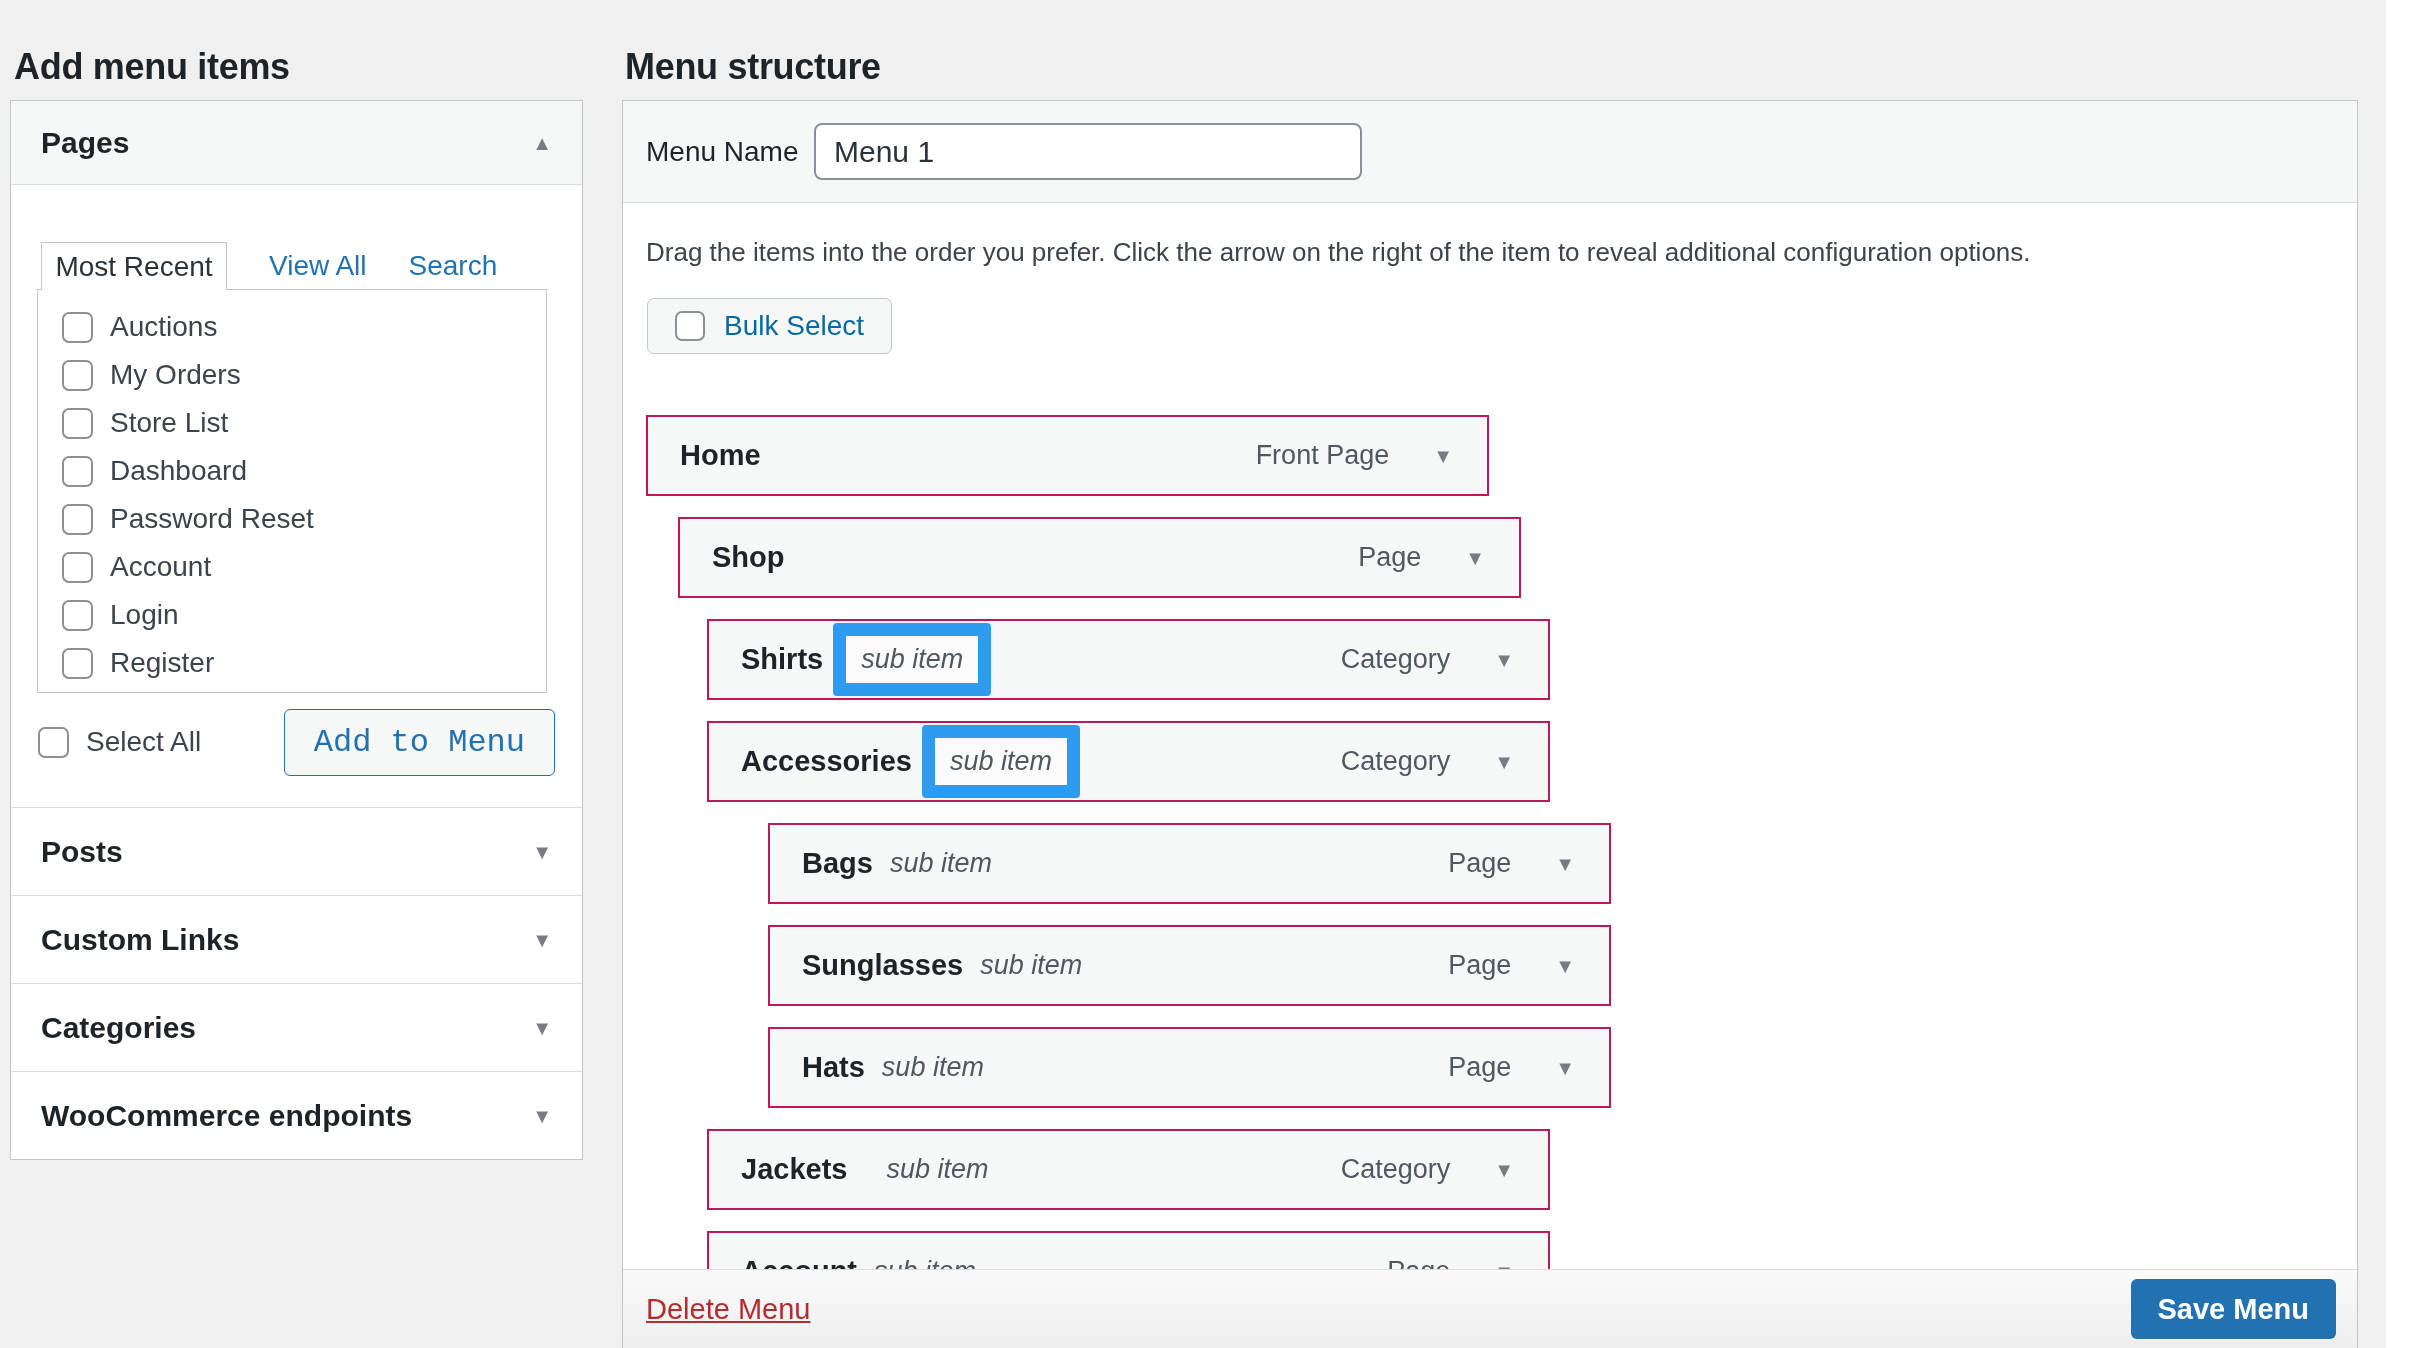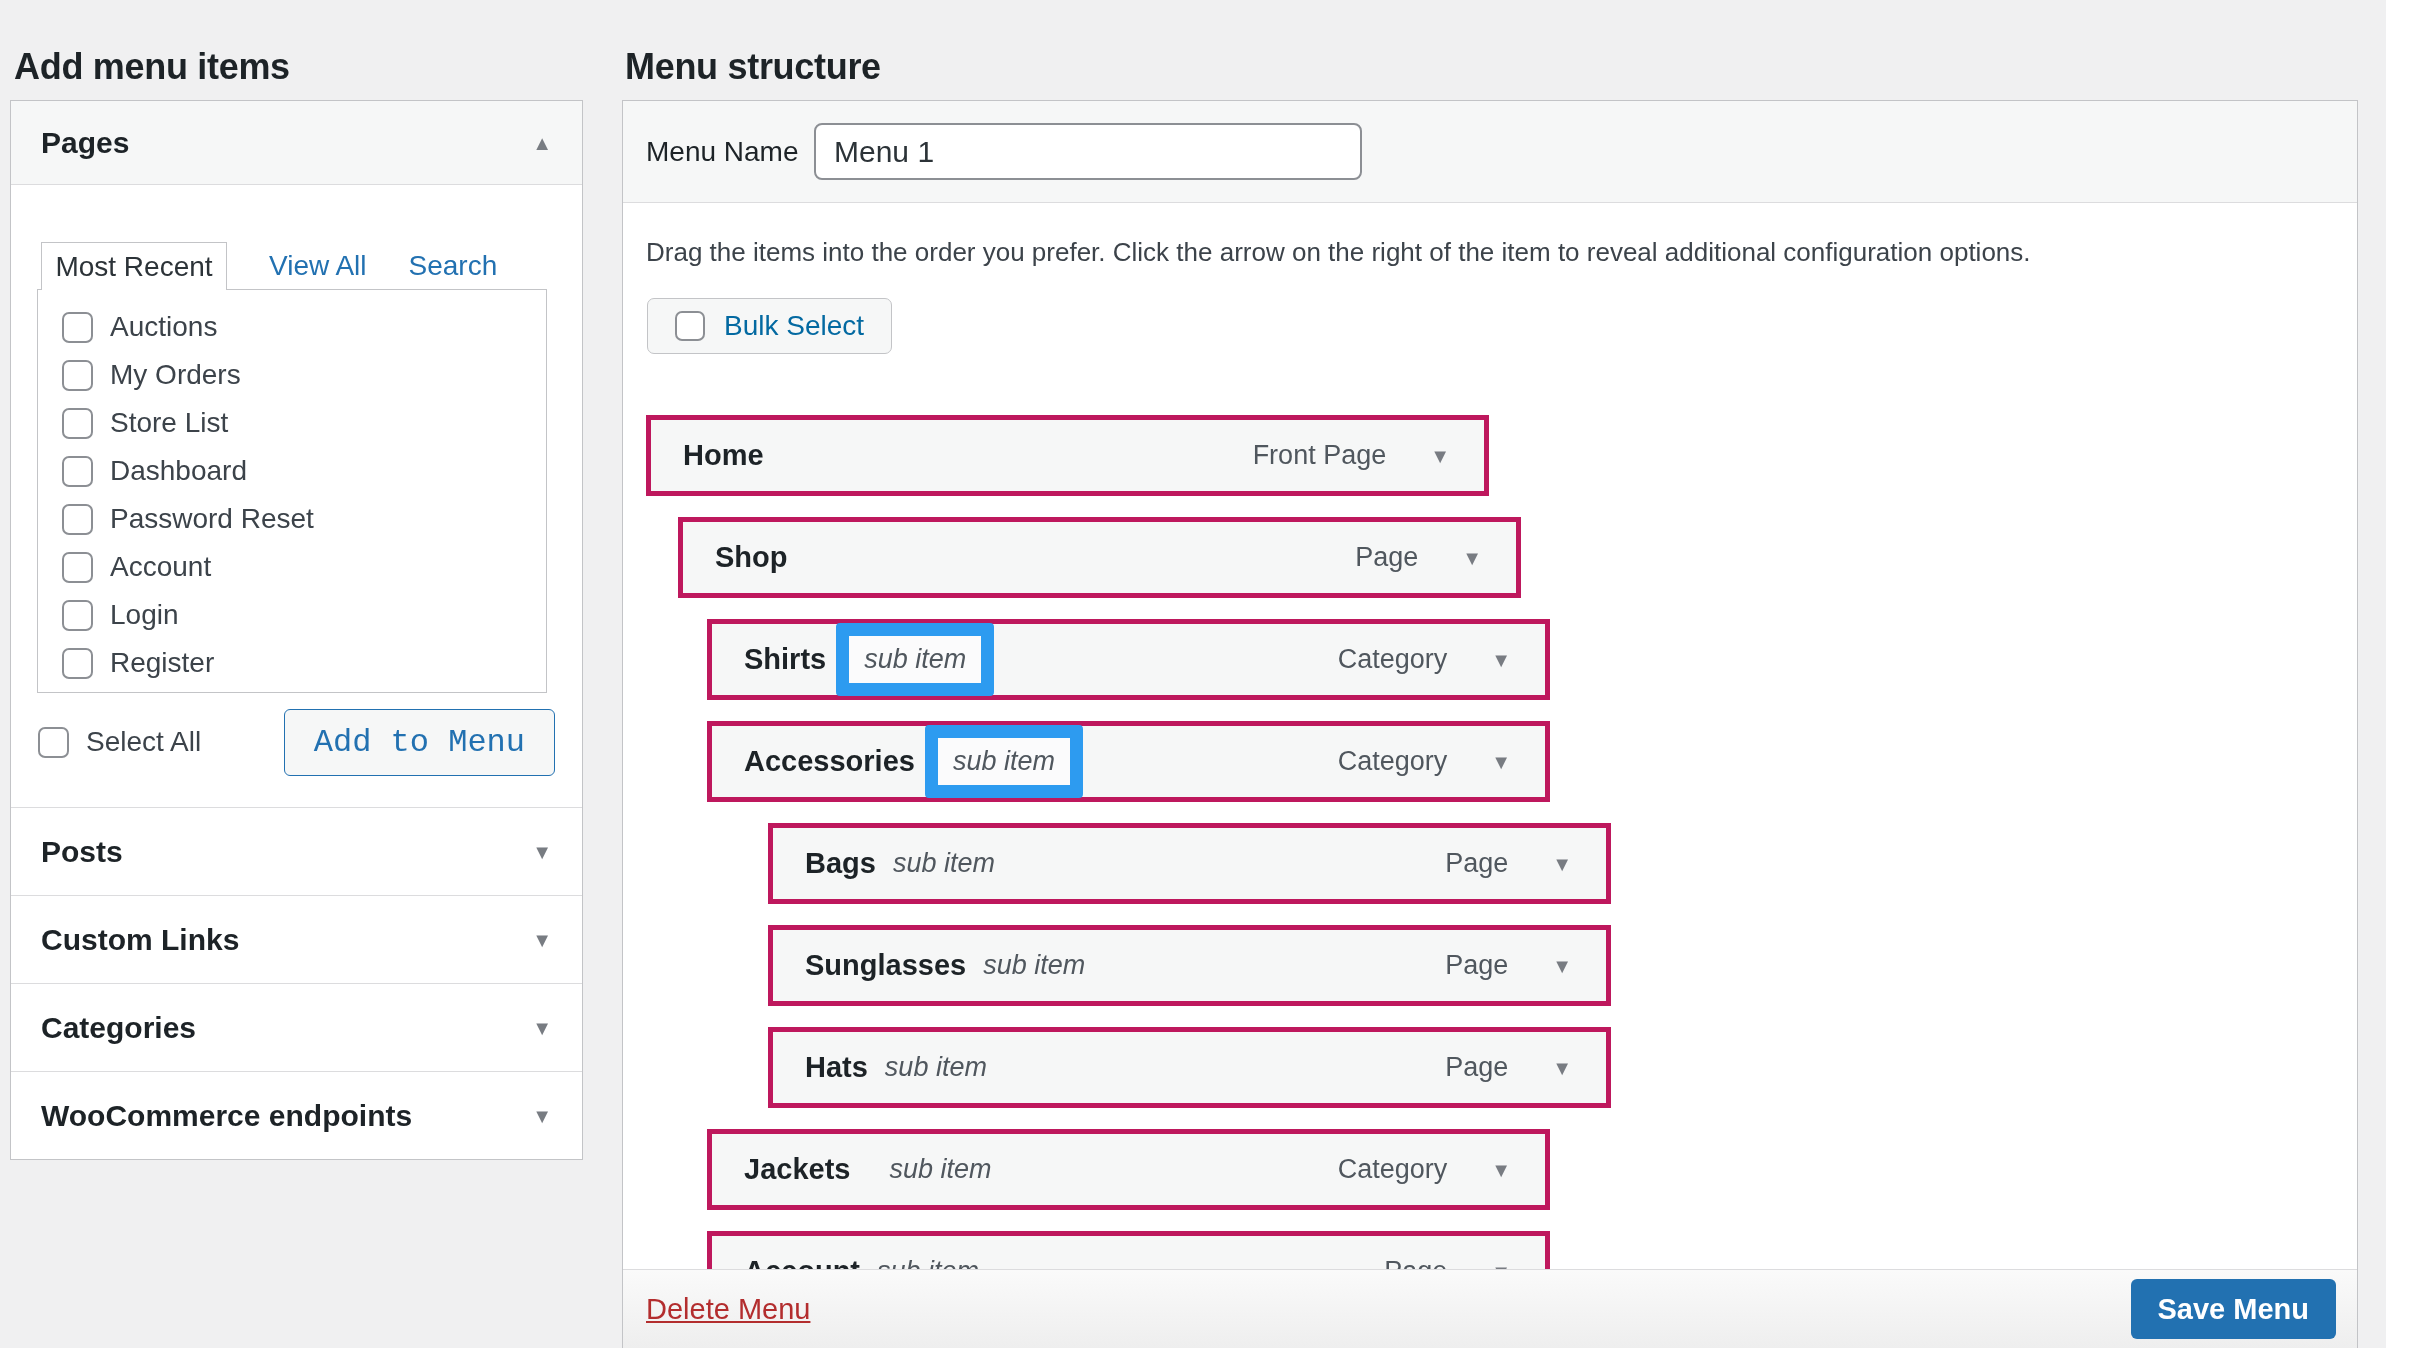--- a/index.html
+++ b/index.html
@@ -77,21 +77,21 @@
   .bulk-chip{
     position:absolute;left:24px;top:197px;height:56px;box-sizing:border-box;
     display:inline-flex;align-items:center;gap:19px;padding:0 27px;
     background:#f6f7f7;border:1px solid #c3c4c7;border-radius:7px;cursor:pointer;
   }
   .bulk-chip .cb{width:30px;height:30px;}
   .bulk-label{font-size:28px;color:#0369a1;}
 
   .menu-bar{
     position:absolute;width:843px;height:81px;box-sizing:border-box;
-    background:#f6f7f7;border:5px solid #be185d;
+    background:#f6f7f7;border:2px solid #be185d;
     display:flex;align-items:center;padding:0 34px 0 32px;cursor:move;
   }
   .m-title{font-size:29px;font-weight:700;color:#1d2327;white-space:nowrap;}
   .m-sub{font-size:27px;font-style:italic;color:#50575e;margin-left:17px;white-space:nowrap;}
   .m-sub.hl{
     border:13px solid #2d9bf0;background:#fbfbfc;border-radius:4px;
     padding:8px 15px;margin:-17px 0 -17px 10px;position:relative;z-index:1;
   }
   .m-right{margin-left:auto;display:flex;align-items:center;gap:44px;}
   .m-type{font-size:27px;color:#50575e;white-space:nowrap;}

